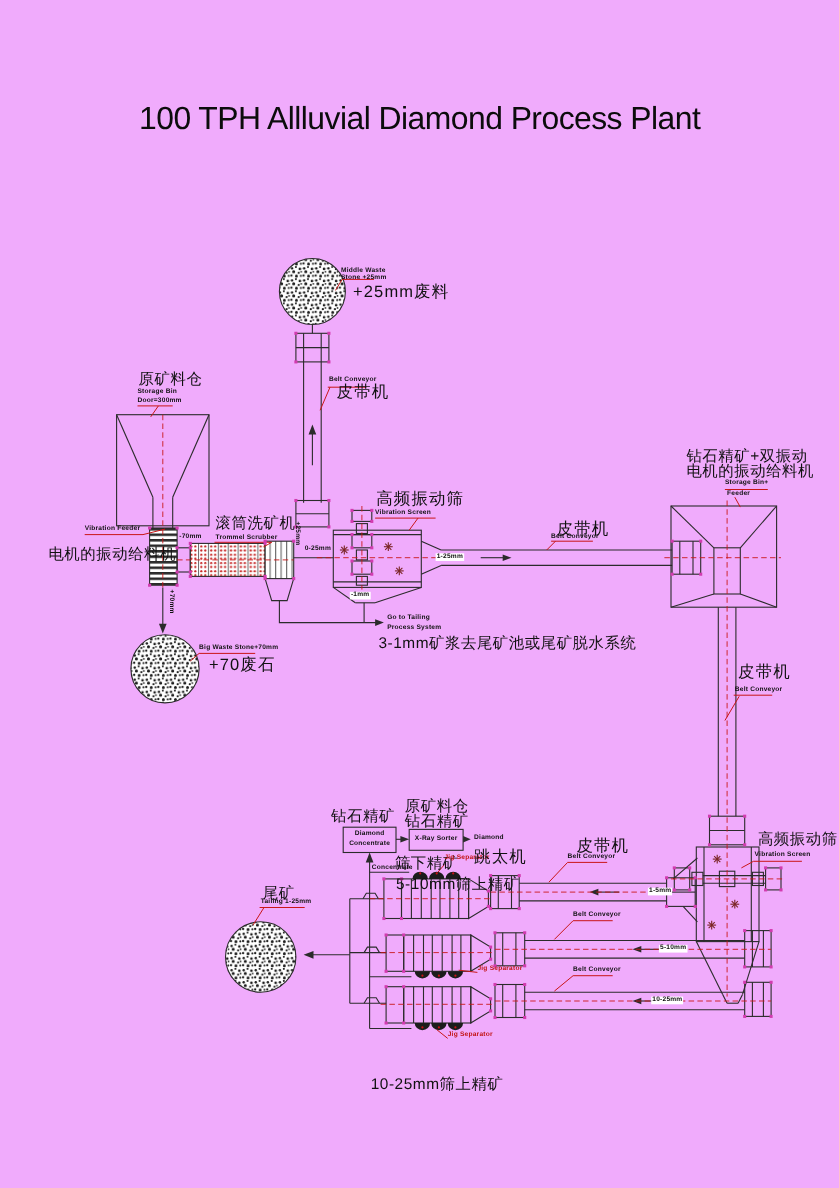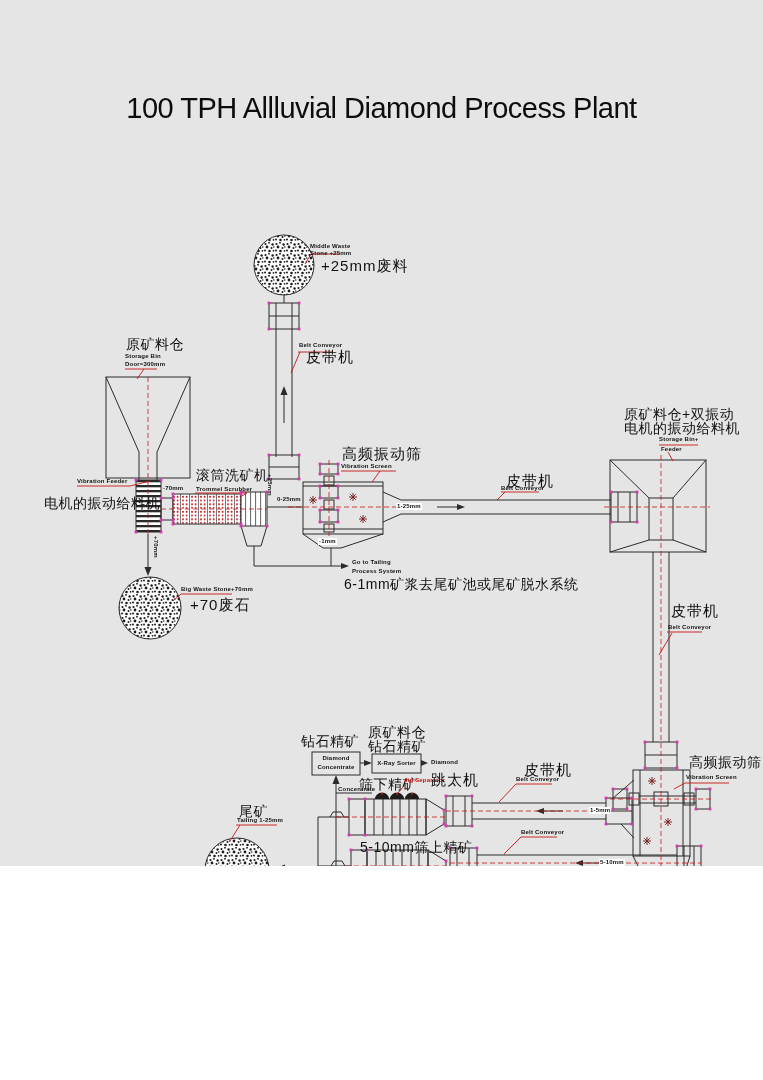--- a/index.html
+++ b/index.html
@@ -1,16 +1,16 @@
 <!DOCTYPE html>
 <html><head>
 <meta charset="utf-8">
 <style>
   html,body{margin:0;padding:0;background:#fff;}
-  .stage{position:relative;width:763px;height:866px;background:#e5e5e5;overflow:hidden;
+  .stage{position:relative;width:763px;height:1080px;background:#f0abfc;overflow:hidden;
          font-family:"Liberation Sans","DejaVu Sans",sans-serif;color:#111;}
   svg{position:absolute;left:0;top:0;}
   .lbl{position:absolute;white-space:nowrap;line-height:1.12;}
   .title{width:763px;text-align:center;font-size:29px;letter-spacing:-0.5px;color:#0c0c0c;}
   .cn{font-size:14px;letter-spacing:0.5px;}
   .cn-lg{font-size:15px;letter-spacing:1px;}
   .tiny{font-size:6px;font-weight:700;letter-spacing:0.2px;}
   .red{color:#c21414;}
   .bg{background:#fff;padding:0 1px;}
   .vert{writing-mode:vertical-rl;text-orientation:mixed;}
@@ -402,26 +402,26 @@
 <div class="lbl tiny vert" style="left:266px;top:474px">+25mm</div>
 
 <div class="lbl cn-lg" style="left:342px;top:446px">高频振动筛</div>
 <div class="lbl tiny" style="left:341px;top:463px">Vibration Screen</div>
 <div class="lbl tiny" style="left:277px;top:496px">0-25mm</div>
 <div class="lbl tiny bg" style="left:396px;top:503px">1-25mm</div>
 <div class="lbl tiny bg" style="left:318px;top:538px">-1mm</div>
 
 <div class="lbl tiny" style="left:352px;top:559px">Go to Tailing</div>
 <div class="lbl tiny" style="left:352px;top:568px">Process System</div>
-<div class="lbl cn" style="left:344px;top:577px">6-1mm矿浆去尾矿池或尾矿脱水系统</div>
+<div class="lbl cn" style="left:344px;top:577px">3-1mm矿浆去尾矿池或尾矿脱水系统</div>
 
 <div class="lbl cn-lg" style="left:506px;top:473px">皮带机</div>
 <div class="lbl tiny" style="left:501px;top:485px">Belt Conveyor</div>
 
-<div class="lbl cn" style="left:624px;top:407px">原矿料仓+双振动</div>
+<div class="lbl cn" style="left:624px;top:407px">钻石精矿+双振动</div>
 <div class="lbl cn" style="left:624px;top:421px">电机的振动给料机</div>
 <div class="lbl tiny" style="left:659px;top:436px">Storage Bin+</div>
 <div class="lbl tiny" style="left:661px;top:446px">Feeder</div>
 
 <div class="lbl cn-lg" style="left:671px;top:603px">皮带机</div>
 <div class="lbl tiny" style="left:668px;top:624px">Belt Conveyor</div>
 
 <div class="lbl cn" style="left:689px;top:755px">高频振动筛</div>
 <div class="lbl tiny" style="left:686px;top:774px">Vibration Screen</div>
 
@@ -442,21 +442,21 @@
 <div class="lbl cn" style="left:368px;top:725px">原矿料仓</div>
 <div class="lbl cn" style="left:368px;top:739px">钻石精矿</div>
 <div class="lbl tiny boxtxt" style="left:373px;top:760px;width:47px">X-Ray Sorter</div>
 <div class="lbl tiny" style="left:431px;top:759px">Diamond</div>
 
 <div class="lbl tiny" style="left:338px;top:786px">Concentrate</div>
 <div class="lbl cn" style="left:359px;top:777px">筛下精矿</div>
 <div class="lbl tiny red" style="left:404px;top:777px">Jig Separator</div>
 <div class="lbl cn-lg" style="left:431px;top:772px">跳太机</div>
 
-<div class="lbl cn" style="left:360px;top:840px">5-10mm筛上精矿</div>
+<div class="lbl cn" style="left:360px;top:796px">5-10mm筛上精矿</div>
 <div class="lbl tiny red" style="left:434px;top:878px">Jig Separator</div>
 
 <div class="lbl cn" style="left:337px;top:978px">10-25mm筛上精矿</div>
 <div class="lbl tiny red" style="left:407px;top:938px">Jig Separator</div>
 
 <div class="lbl cn" style="left:239px;top:804px">尾矿</div>
 <div class="lbl tiny" style="left:237px;top:817px">Tailing 1-25mm</div>
 
 </div>
 

